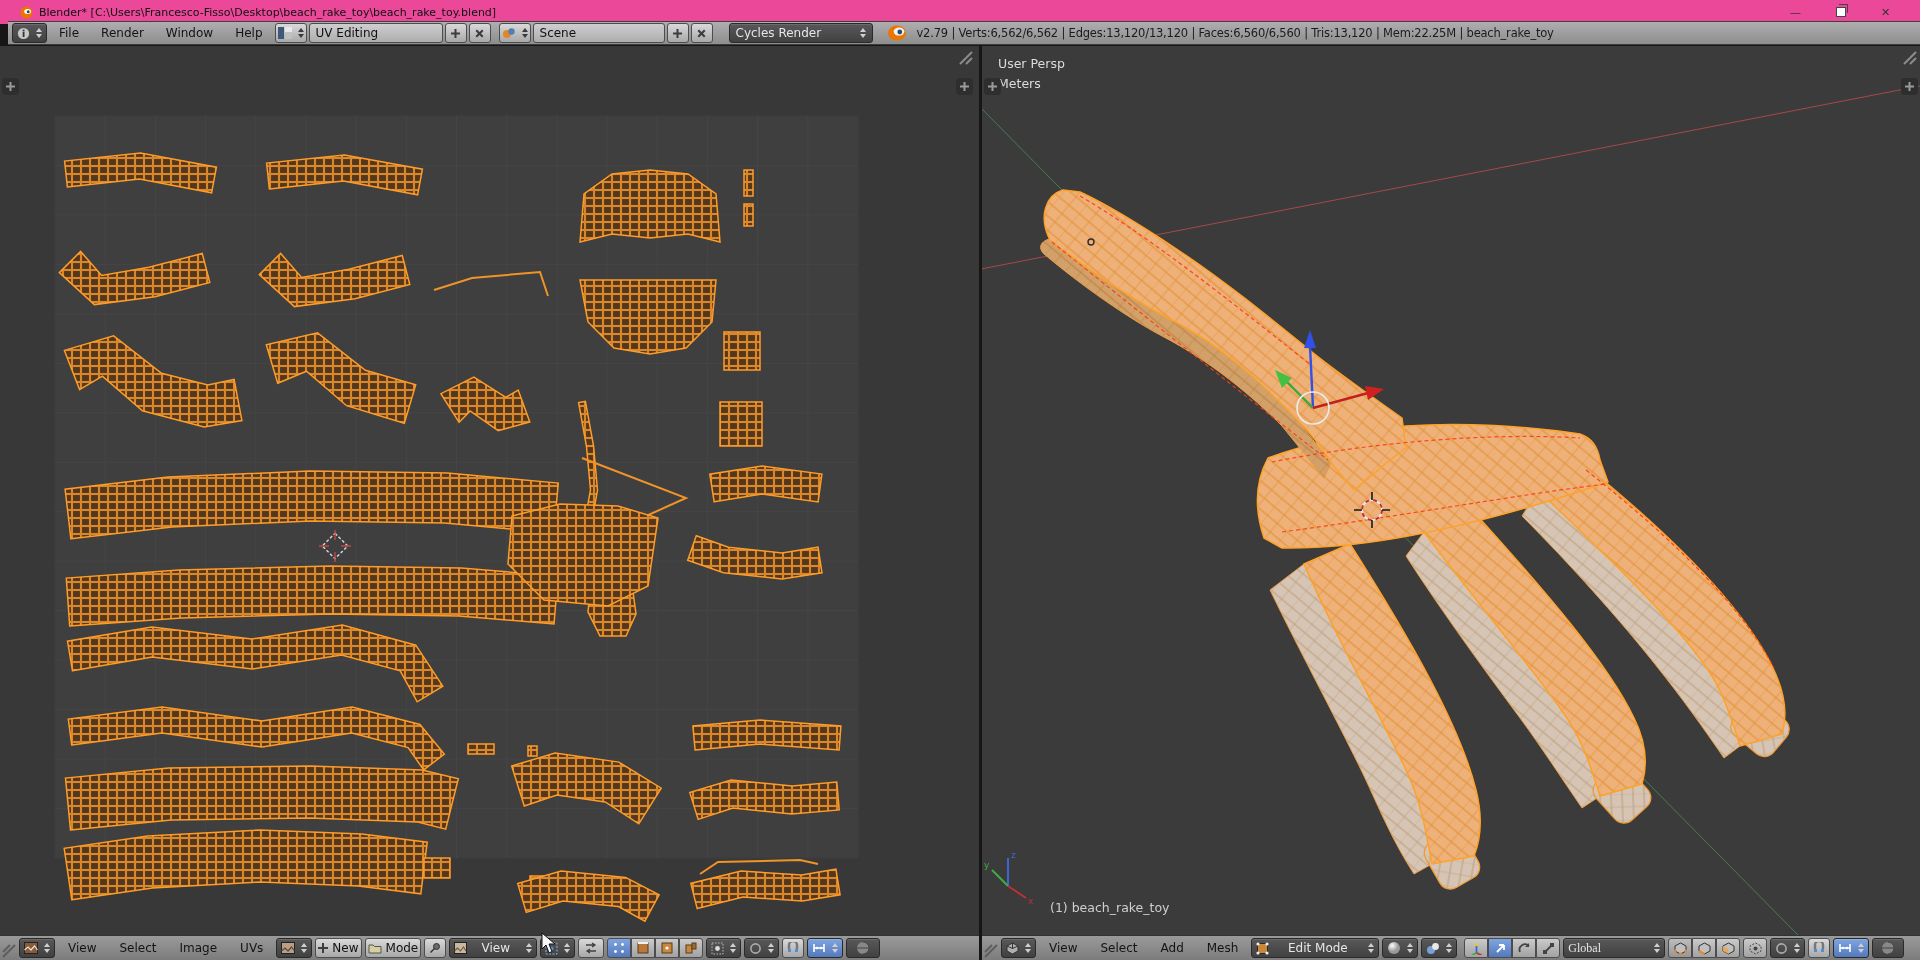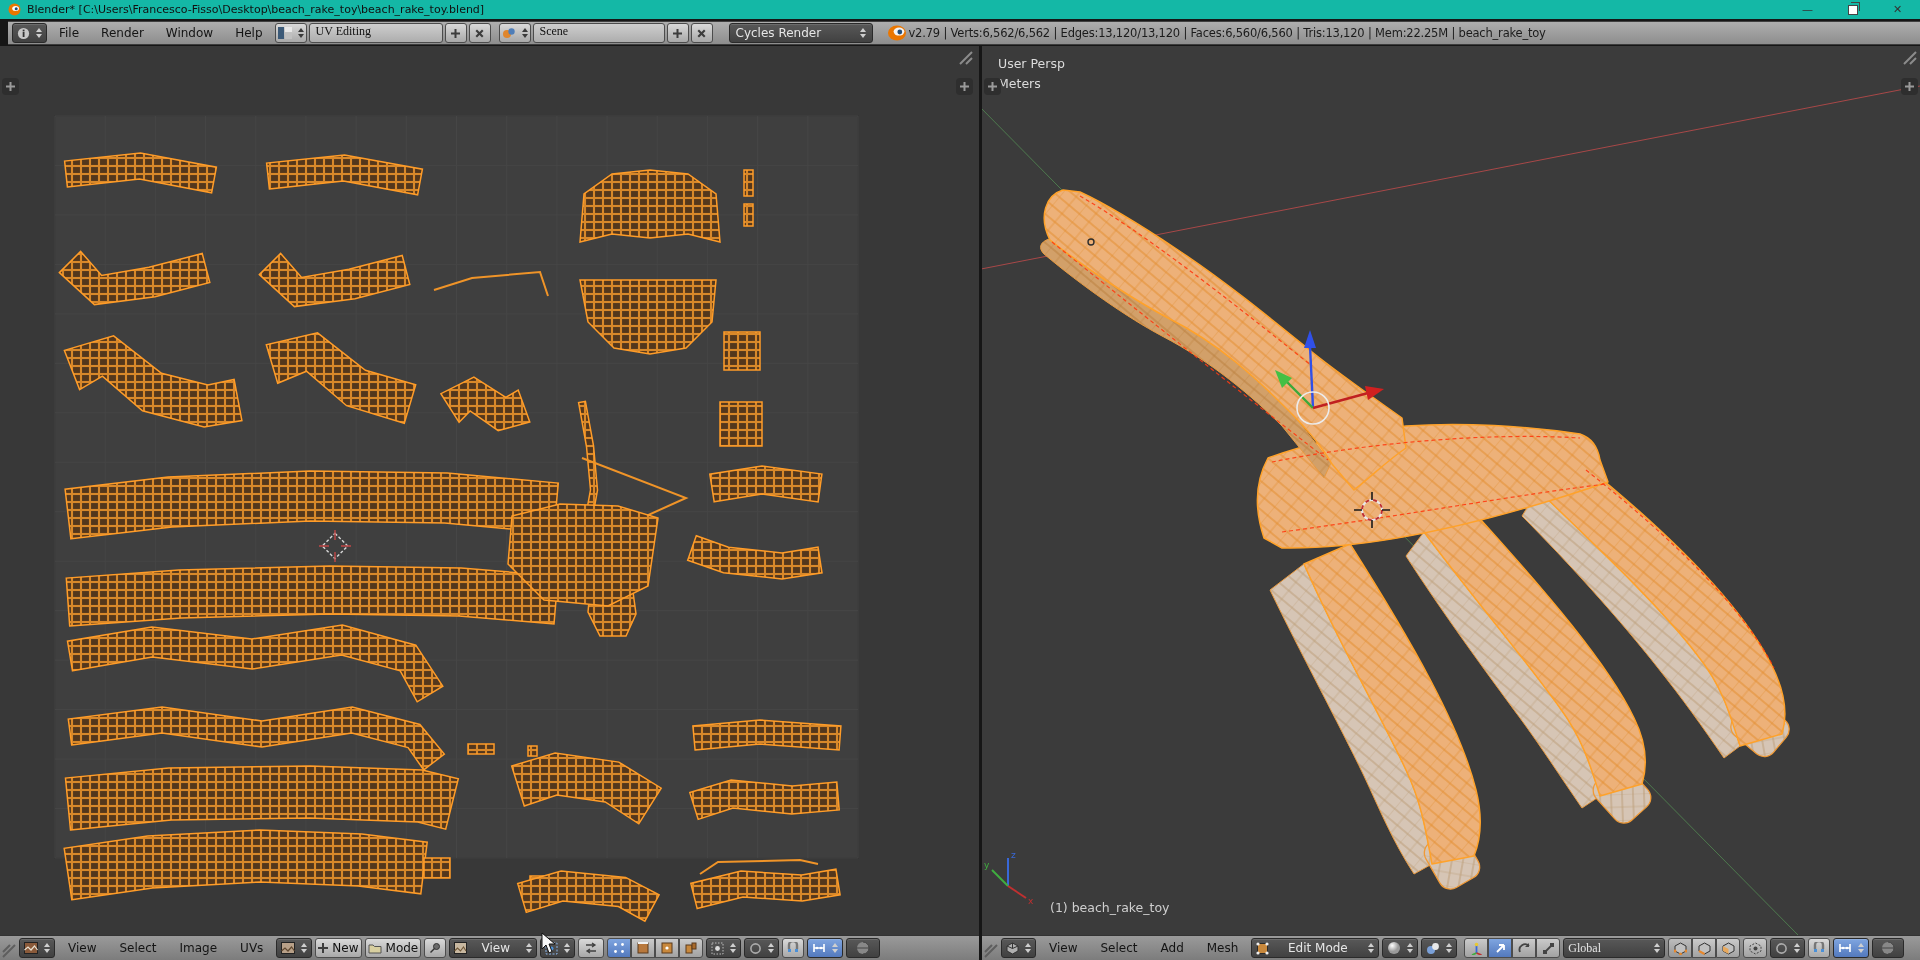--- a/index.html
+++ b/index.html
@@ -1,45 +1,45 @@
 <!DOCTYPE html>
 <html><head>
 <meta charset="utf-8">
 <style>
   html,body{margin:0;padding:0;width:1920px;height:960px;overflow:hidden;background:#161616;
     font-family:"DejaVu Sans","Liberation Sans",sans-serif;-webkit-user-select:none;user-select:none;}
   .abs{position:absolute;}
   
-  #titlebar{position:absolute;top:0;left:0;width:1920px;height:19px;background:#14b8a6;display:flex;align-items:center;
-    font-size:11px;color:#111;padding:0;box-sizing:border-box;}
+  #titlebar{position:absolute;top:0;left:0;width:1920px;height:19px;background:#ec4899;display:flex;align-items:center;
+    font-size:11px;color:#111;padding:12px;box-sizing:border-box;}
   #titlebar .t-logo{margin:0 6px 0 8px;display:flex;}
   #titlebar .t-text{flex:1;white-space:nowrap;overflow:hidden;}
   .win-btns{display:flex;align-items:center;height:100%;}
   .win-btn{width:45px;height:100%;display:flex;align-items:center;justify-content:center;color:#333;font-size:11px;}
   .restore-glyph{width:8px;height:8px;border:1px solid #444;position:relative;background:#fff;}
   .restore-glyph::before{content:'';position:absolute;left:2px;top:-4px;width:8px;height:8px;border:1px solid #444;border-left:none;border-bottom:none;}
   
   #infobar{position:absolute;top:21px;left:8px;width:1920px;height:24px;box-sizing:border-box;
     background:linear-gradient(#aeaeae,#8d8d8d);border-top:1px solid #404040;border-bottom:1px solid #3c3c3c;
     display:flex;align-items:center;padding:0 4px;gap:2px;font-size:12px;color:#141414;}
   .menu-label{padding:0 10px;line-height:22px;white-space:nowrap;}
   .dd-dark{background:linear-gradient(#585858,#414141);border:1px solid #2a2a2a;border-radius:3px;height:18px;
     display:inline-flex;align-items:center;color:#e6e6e6;padding:0 4px;gap:4px;box-shadow:inset 0 1px 0 rgba(255,255,255,.12);}
   .dd-field{background:linear-gradient(#cecece,#adadad);border:1px solid #4c4c4c;border-radius:3px;height:18px;
-    display:inline-flex;color:#101010;padding:0 6px;gap:4px;font-family:Liberation Serif, serif;}
+    display:inline-flex;align-items:center;color:#101010;padding:0 6px;gap:4px;}
   .btn-light{background:linear-gradient(#d9d9d9,#a8a8a8);border:1px solid #4c4c4c;border-radius:3px;height:18px;
     display:inline-flex;align-items:center;color:#101010;padding:0 2px;gap:4px;}
   .btn-sq{width:20px;justify-content:center;padding:0;}
   .ud{display:inline-flex;flex-direction:column;gap:2px;margin-left:2px;}
   .ud i{display:block;width:0;height:0;border-left:3.5px solid transparent;border-right:3.5px solid transparent;}
   .ud .up{border-bottom:4px solid #cfcfcf;}
   .ud .dn{border-top:4px solid #cfcfcf;}
   .dd-field .ud .up,.btn-light .ud .up{border-bottom-color:#3a3a3a;}
   .dd-field .ud .dn,.btn-light .ud .dn{border-top-color:#3a3a3a;}
-  #stats{font-size:11.5px;color:#1b1b1b;white-space:nowrap;letter-spacing:-0.2px;}
+  #stats{margin-left:8px;font-size:11.5px;color:#1b1b1b;white-space:nowrap;letter-spacing:-0.2px;}
   
   #uv-area{position:absolute;top:46px;left:0;width:979px;height:914px;}
   #vp-area{position:absolute;top:46px;left:982px;width:938px;height:914px;}
   .canvas{position:absolute;top:0;left:0;right:0;bottom:25px;background:#3a3a3a;overflow:hidden;}
   .ed-header{position:absolute;left:0;right:0;bottom:0;height:25px;box-sizing:border-box;
     background:linear-gradient(#9a9a9a,#7c7c7c);border-top:1px solid #333;display:flex;align-items:center;
     padding:0 2px;gap:3px;font-size:12px;color:#141414;overflow:hidden;white-space:nowrap;}
   .tgl-group{display:inline-flex;}
   .tgl{background:linear-gradient(#cacaca,#a2a2a2);border:1px solid #4c4c4c;height:18px;width:22px;
     display:inline-flex;align-items:center;justify-content:center;}

